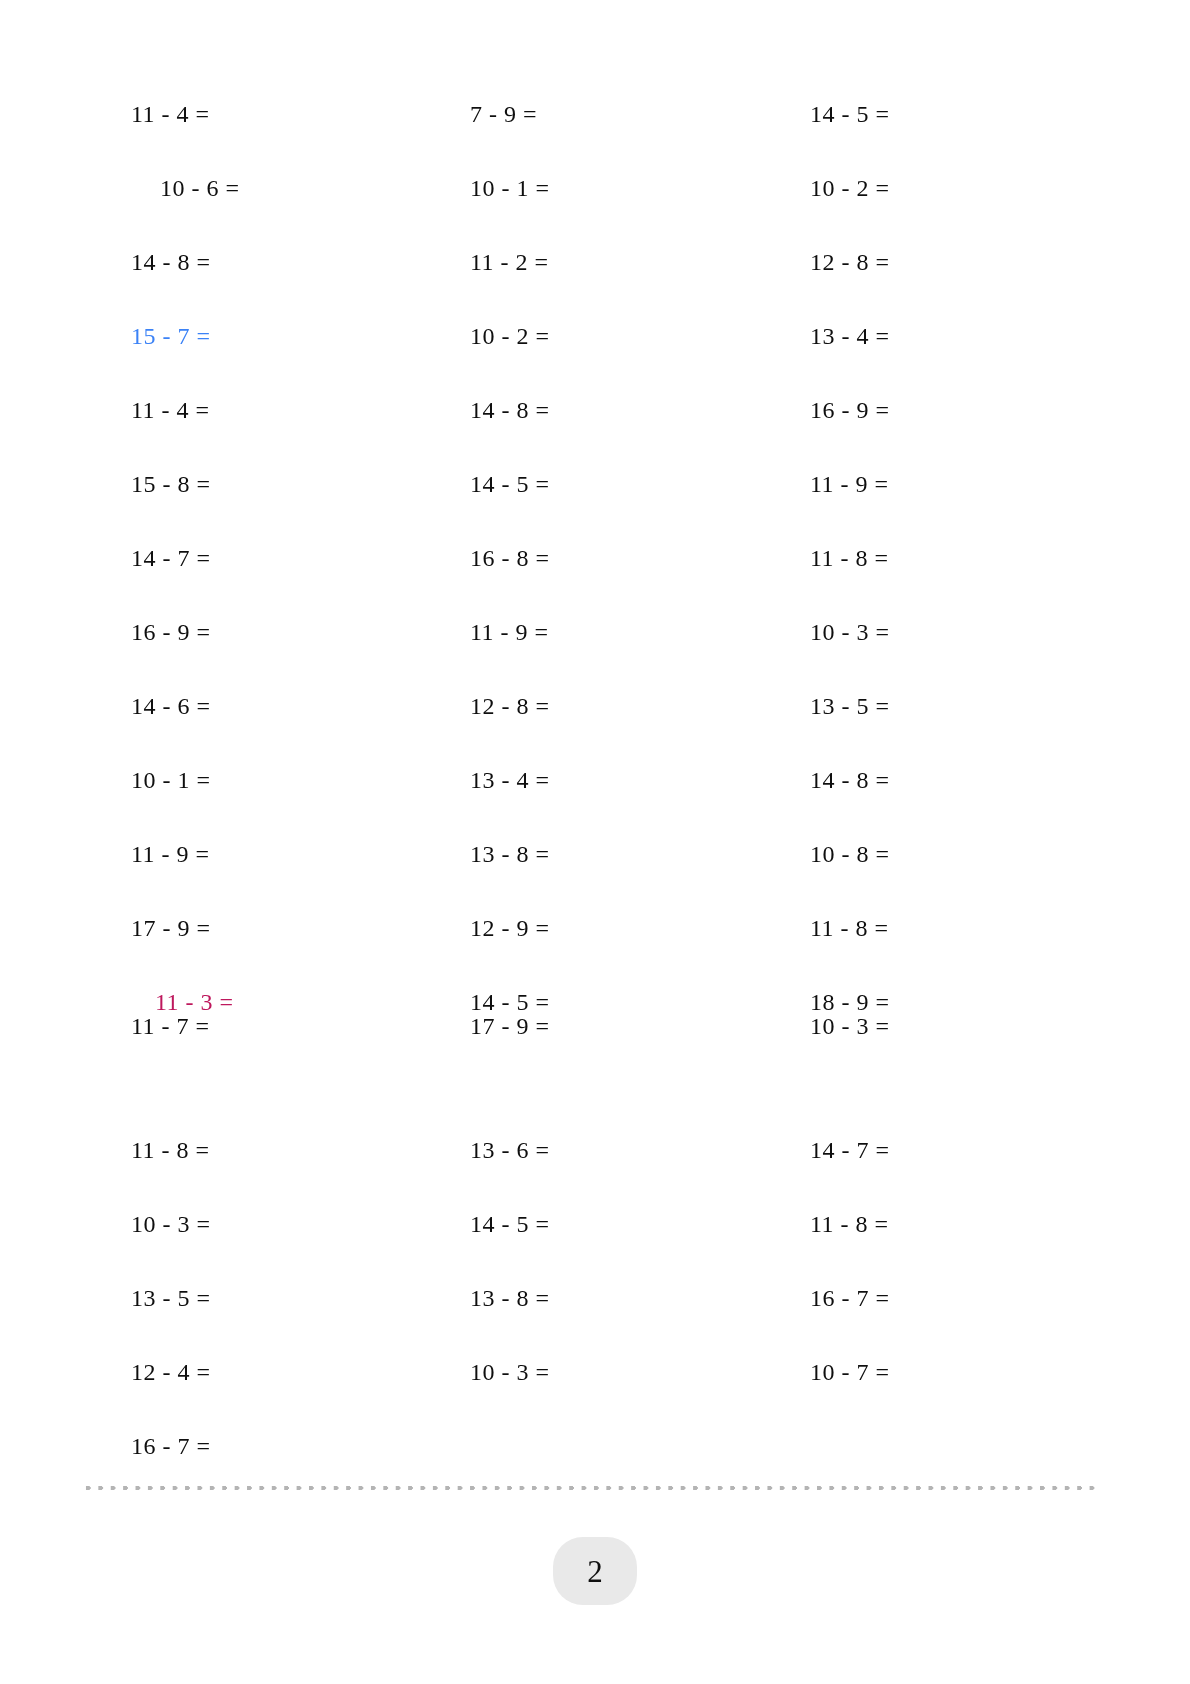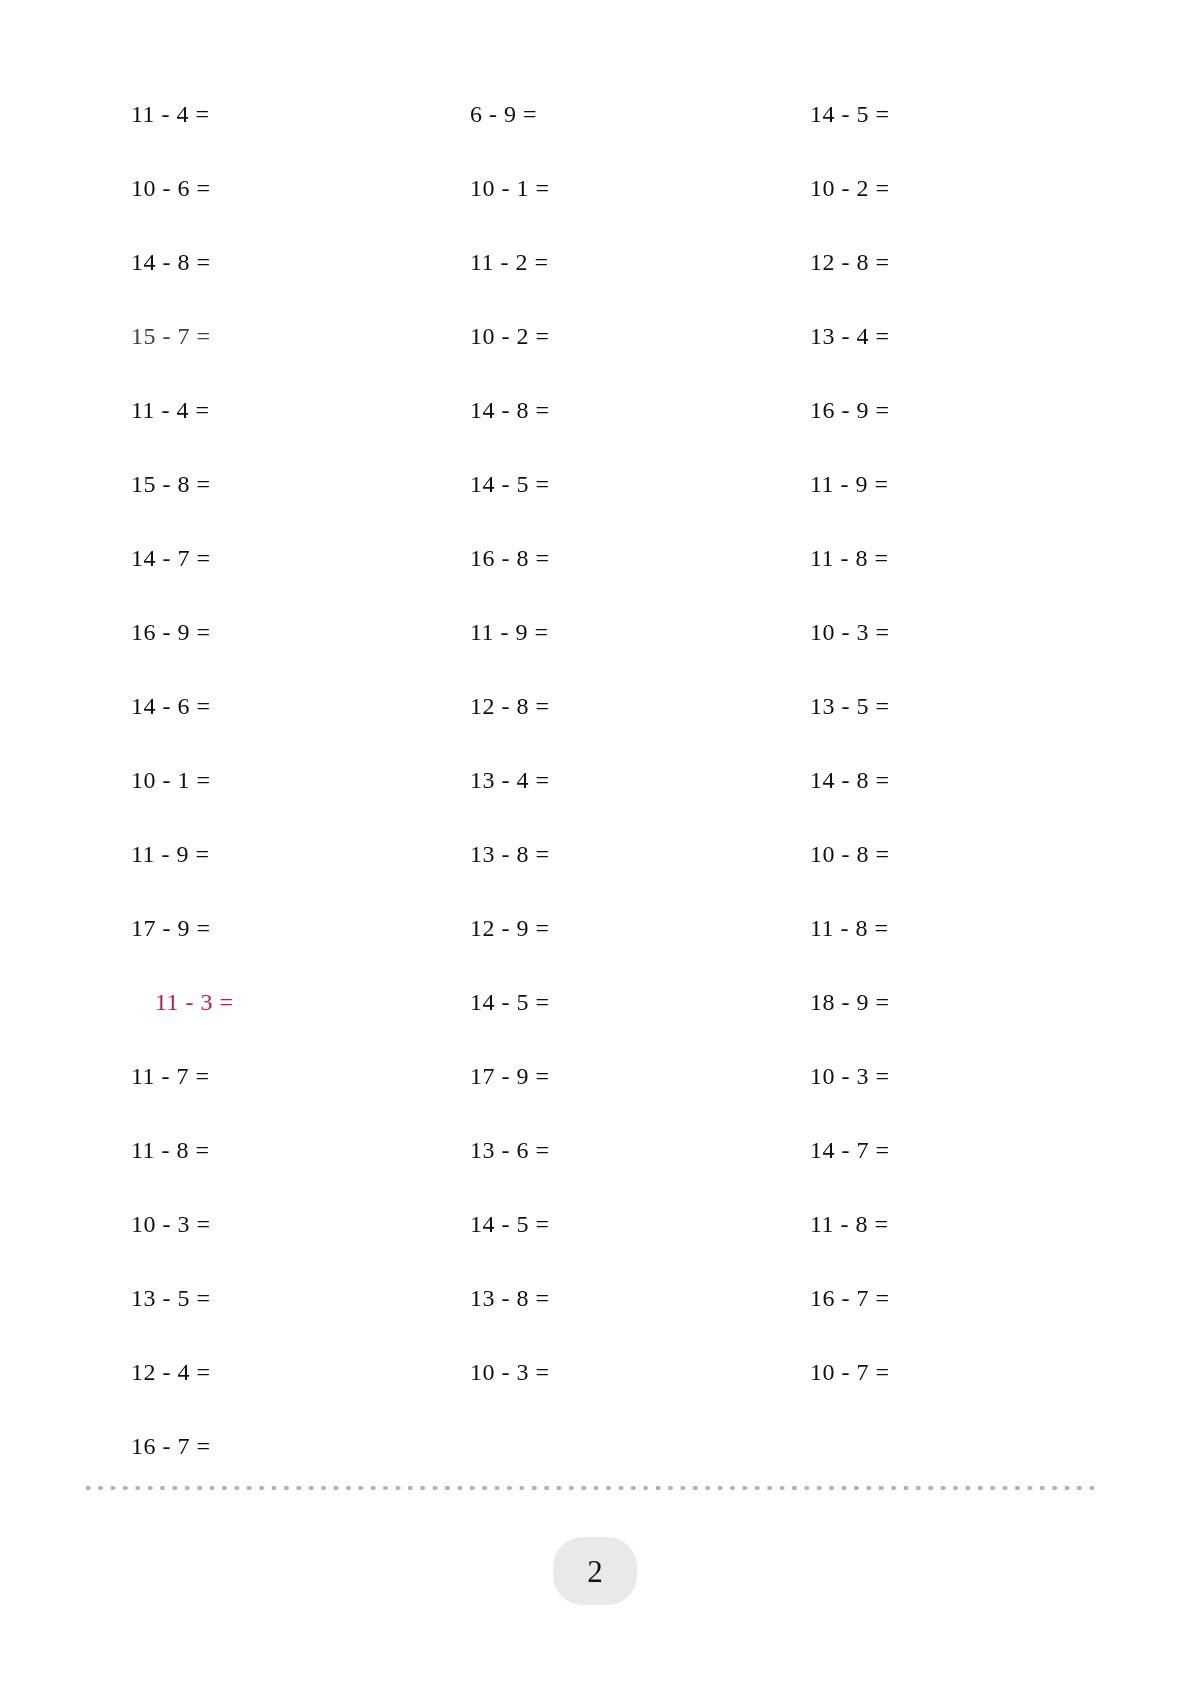--- a/index.html
+++ b/index.html
@@ -60,35 +60,35 @@
   }
 </style>
 </head>
 <body>
 
 <div class="page">
 
   <div>
       <div class="prob-row" style="top: 100px;">
         <span class="prob colpos-0" style="color: rgb(15, 15, 15);">11 - 4 =</span>
-        <span class="prob colpos-1" style="color: rgb(15, 15, 15);">6 - 9 =</span>
+        <span class="prob colpos-1" style="color: rgb(15, 15, 15);">7 - 9 =</span>
         <span class="prob colpos-2" style="color: rgb(15, 15, 15);">14 - 5 =</span>
       </div>
       <div class="prob-row" style="top: 174px;">
-        <span class="prob colpos-0" style="color: rgb(15, 15, 15);">10 - 6 =</span>
+        <span class="prob colpos-0" style="color: rgb(15, 15, 15); margin-left: 29px;">10 - 6 =</span>
         <span class="prob colpos-1" style="color: rgb(15, 15, 15);">10 - 1 =</span>
         <span class="prob colpos-2" style="color: rgb(15, 15, 15);">10 - 2 =</span>
       </div>
       <div class="prob-row" style="top: 248px;">
         <span class="prob colpos-0" style="color: rgb(15, 15, 15);">14 - 8 =</span>
         <span class="prob colpos-1" style="color: rgb(15, 15, 15);">11 - 2 =</span>
         <span class="prob colpos-2" style="color: rgb(15, 15, 15);">12 - 8 =</span>
       </div>
       <div class="prob-row" style="top: 322px;">
-        <span class="prob colpos-0" style="color: #404040; text-align: right;">15 - 7 =</span>
+        <span class="prob colpos-0" style="color: #3b82f6; text-align: right;">15 - 7 =</span>
         <span class="prob colpos-1" style="color: rgb(15, 15, 15);">10 - 2 =</span>
         <span class="prob colpos-2" style="color: rgb(15, 15, 15);">13 - 4 =</span>
       </div>
       <div class="prob-row" style="top: 396px;">
         <span class="prob colpos-0" style="color: rgb(15, 15, 15);">11 - 4 =</span>
         <span class="prob colpos-1" style="color: rgb(15, 15, 15);">14 - 8 =</span>
         <span class="prob colpos-2" style="color: rgb(15, 15, 15);">16 - 9 =</span>
       </div>
       <div class="prob-row" style="top: 470px;">
         <span class="prob colpos-0" style="color: rgb(15, 15, 15); text-align: center;">15 - 8 =</span>
@@ -123,21 +123,21 @@
       <div class="prob-row" style="top: 914px;">
         <span class="prob colpos-0" style="color: rgb(15, 15, 15);">17 - 9 =</span>
         <span class="prob colpos-1" style="color: rgb(15, 15, 15);">12 - 9 =</span>
         <span class="prob colpos-2" style="color: rgb(15, 15, 15);">11 - 8 =</span>
       </div>
       <div class="prob-row" style="top: 988px;">
         <span class="prob colpos-0" style="color: #be185d; margin-left: 24px;">11 - 3 =</span>
         <span class="prob colpos-1" style="color: rgb(15, 15, 15);">14 - 5 =</span>
         <span class="prob colpos-2" style="color: rgb(15, 15, 15);">18 - 9 =</span>
       </div>
-      <div class="prob-row" style="top: 1062px;">
+      <div class="prob-row" style="top: 1012px;">
         <span class="prob colpos-0" style="color: rgb(15, 15, 15);">11 - 7 =</span>
         <span class="prob colpos-1" style="color: rgb(15, 15, 15);">17 - 9 =</span>
         <span class="prob colpos-2" style="color: rgb(15, 15, 15);">10 - 3 =</span>
       </div>
       <div class="prob-row" style="top: 1136px;">
         <span class="prob colpos-0" style="color: rgb(15, 15, 15);">11 - 8 =</span>
         <span class="prob colpos-1" style="color: rgb(15, 15, 15);">13 - 6 =</span>
         <span class="prob colpos-2" style="color: rgb(15, 15, 15);">14 - 7 =</span>
       </div>
       <div class="prob-row" style="top: 1210px;">

